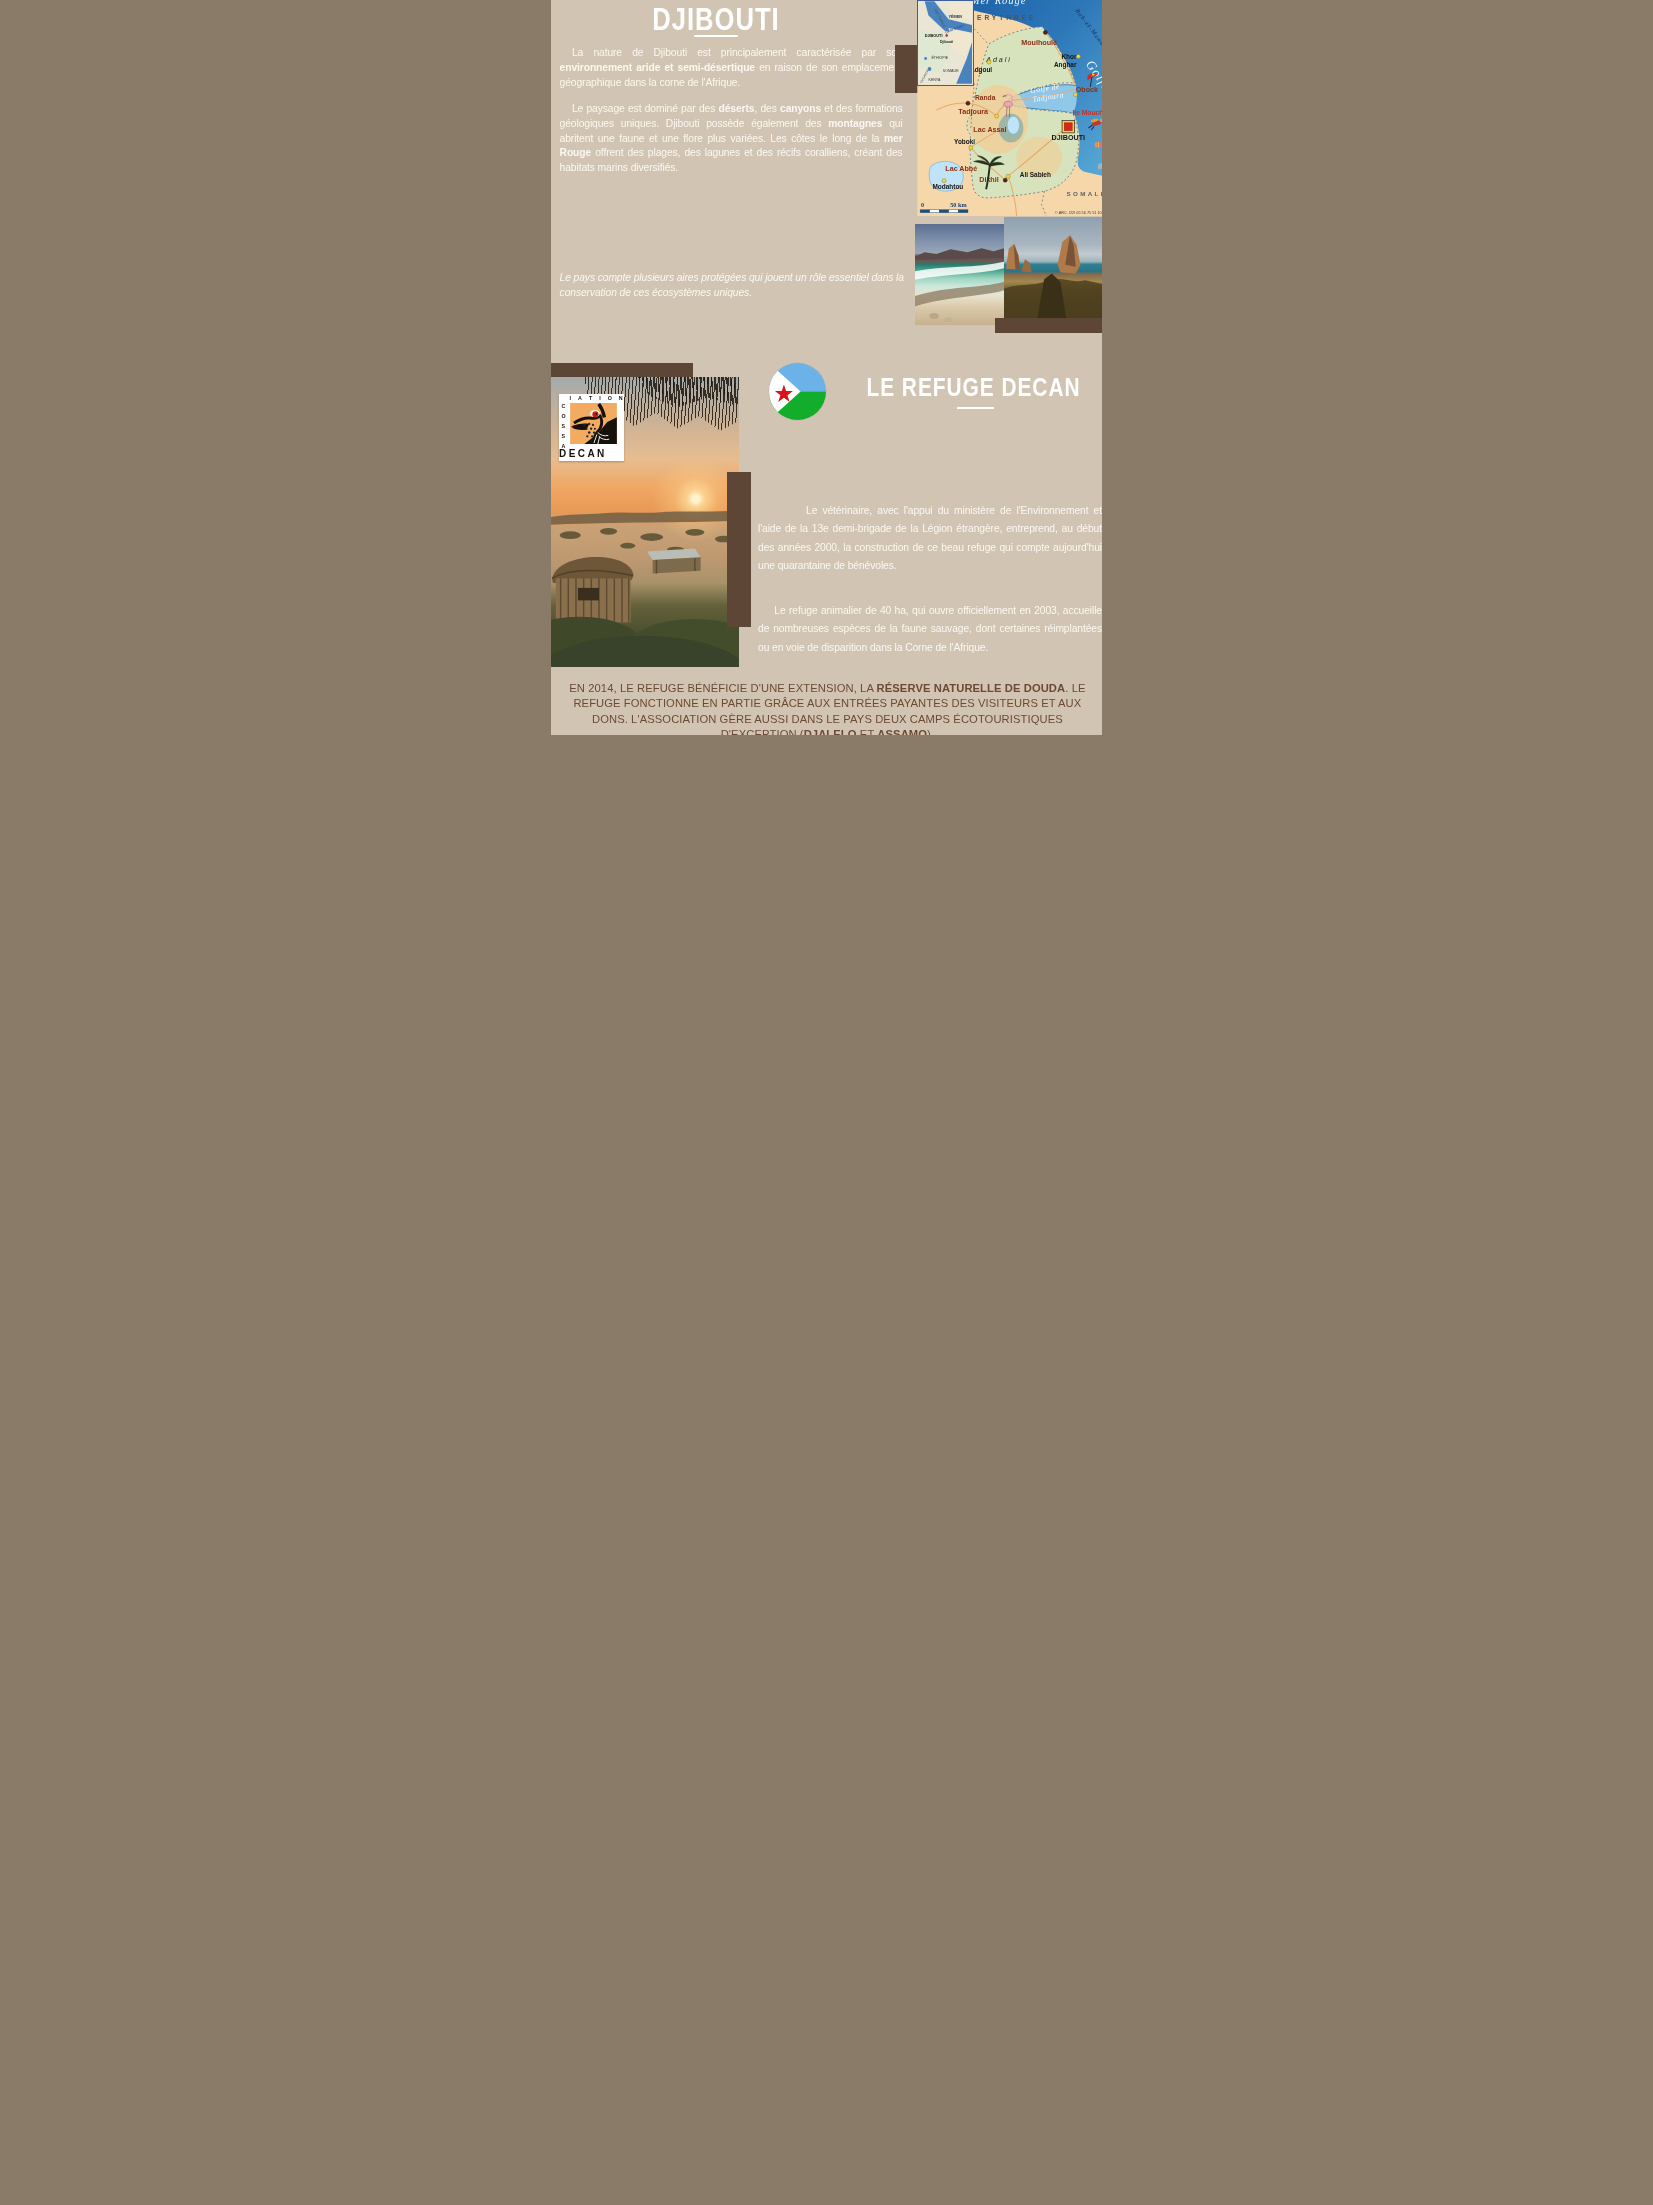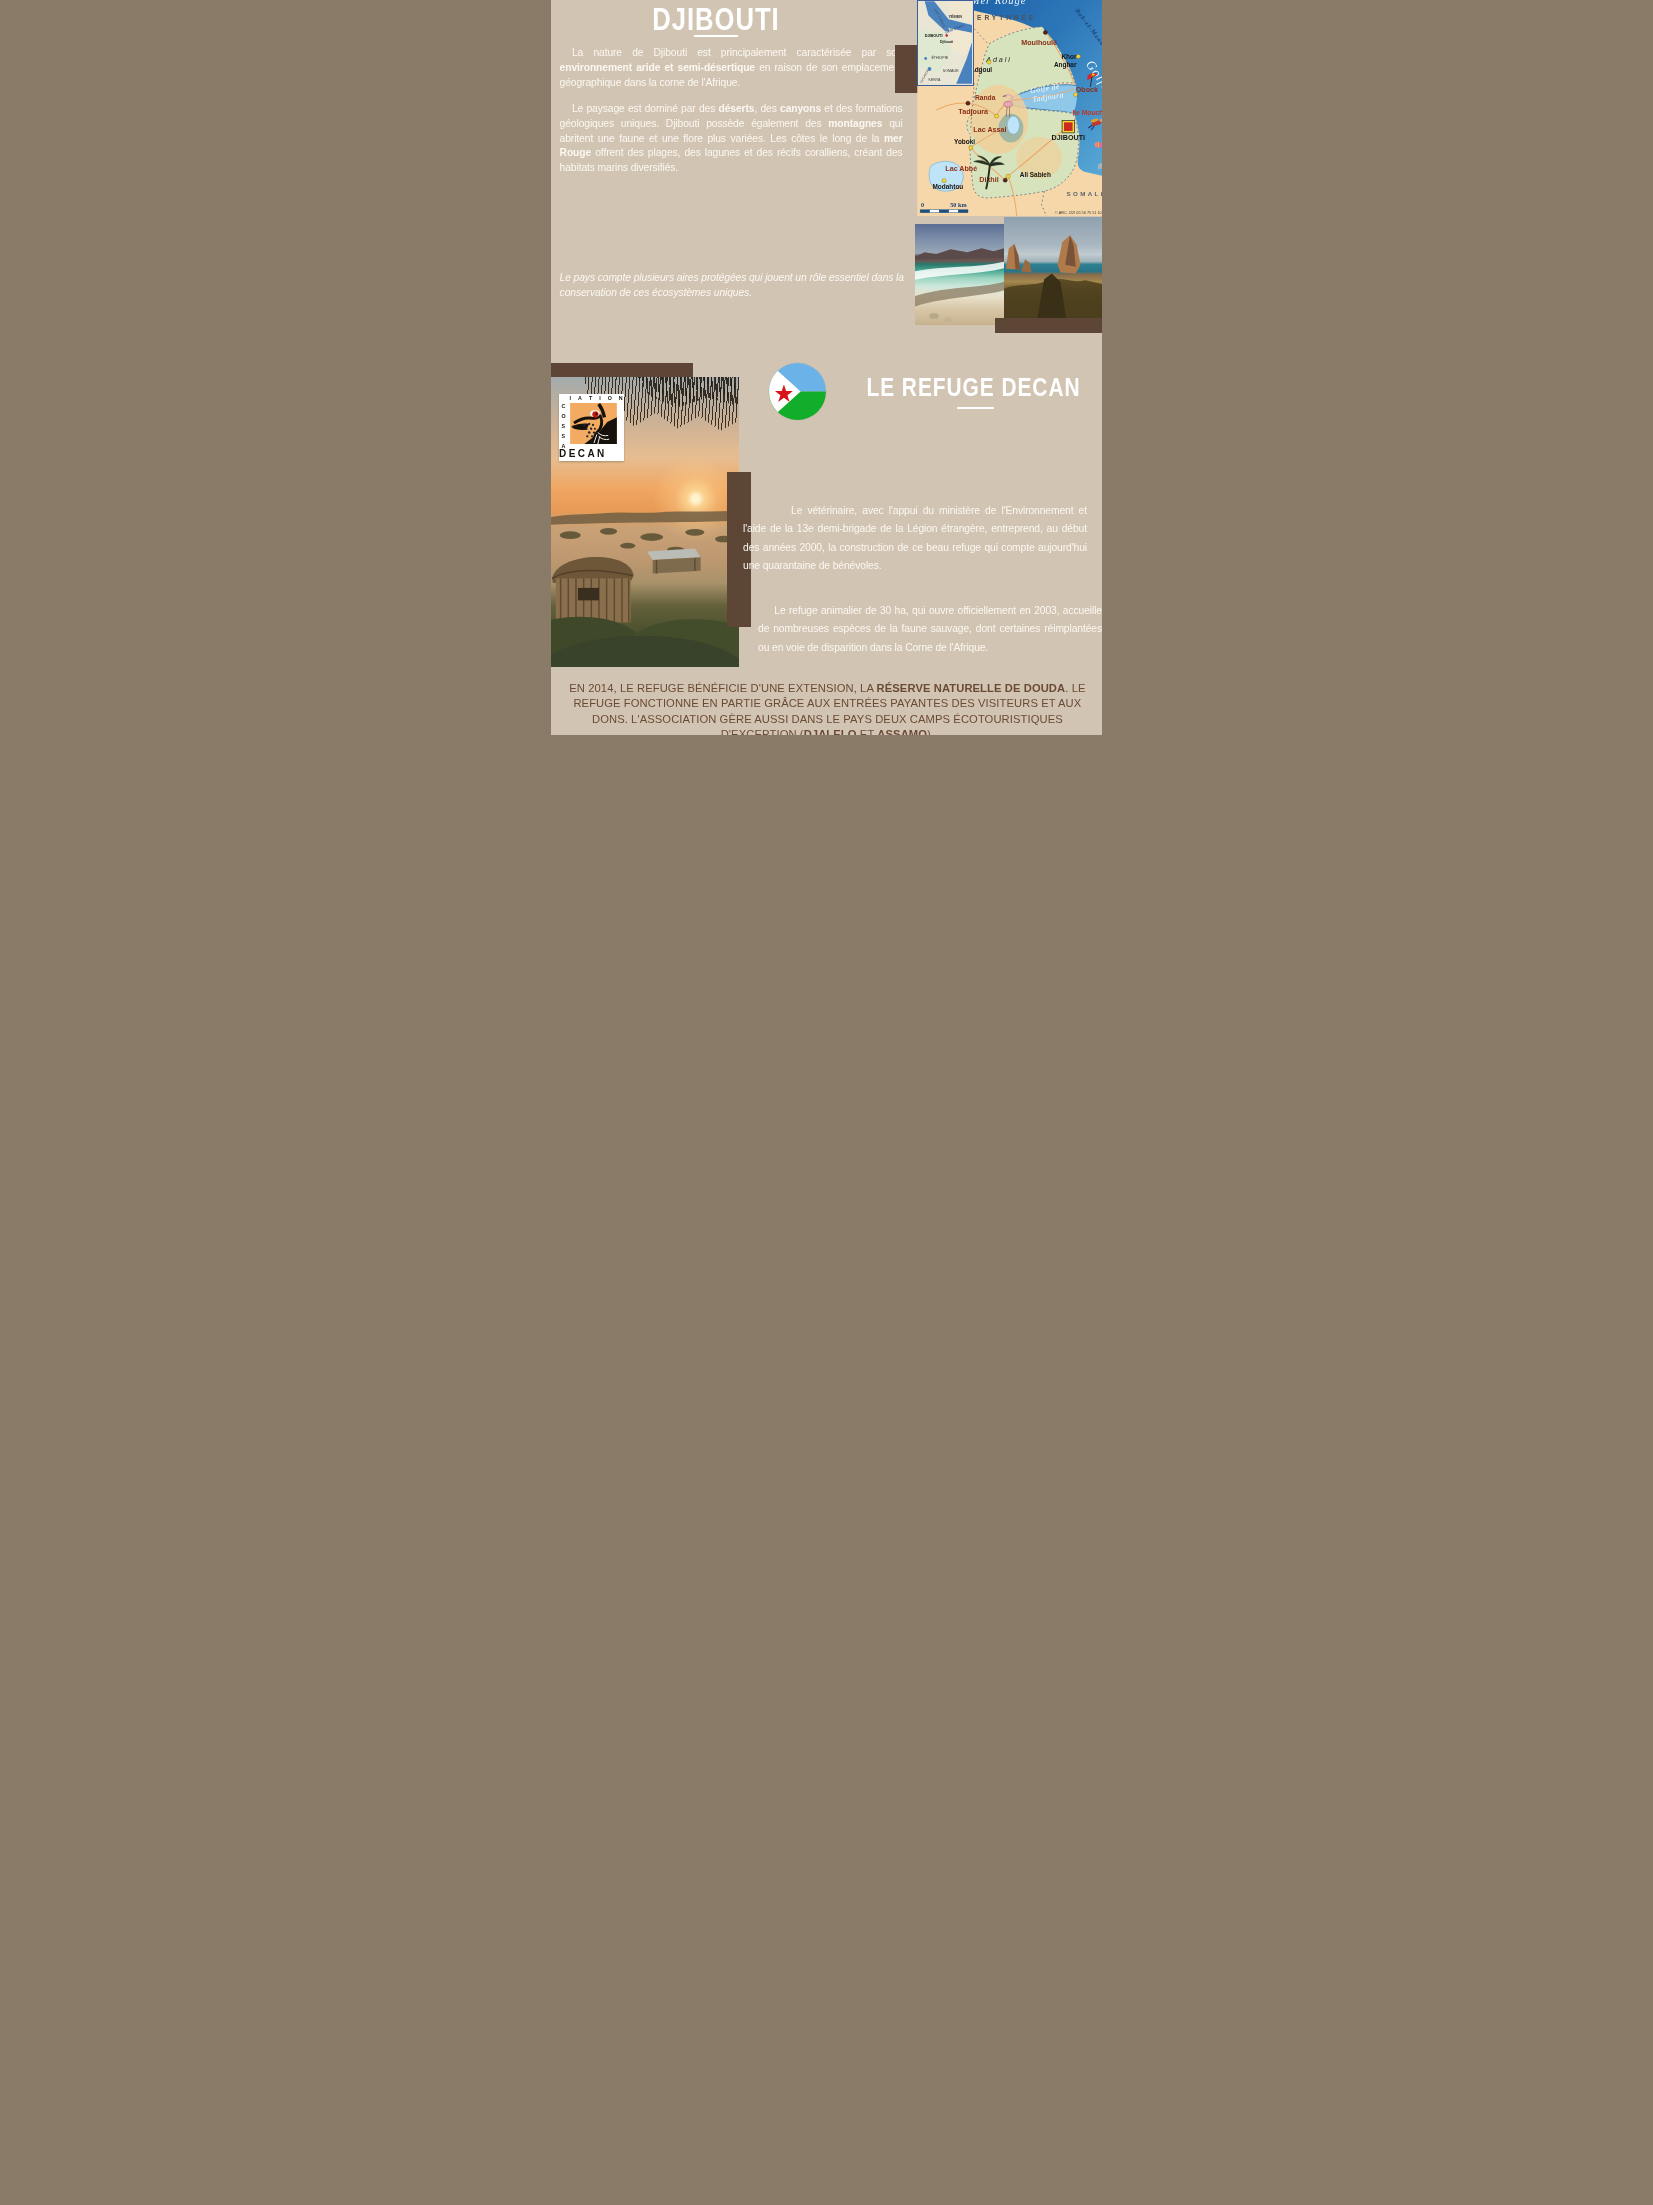--- a/index.html
+++ b/index.html
@@ -354,20 +354,20 @@
       <polygon points="30,41 35.5,57.5 53,57.5 39,68 44.5,85 30,74.5 15.5,85 21,68 7,57.5 24.5,57.5" fill="#d7141a" transform="scale(0.82) translate(8,14)"></polygon>
     </svg>
   </div>
 
   <div class="abs" style="left:292px; top:372px; width:261px;">
     <div class="bigtitle" style="font-size:22px;">LE REFUGE DECAN</div>
   </div>
   <div class="abs underbar" style="left:406px; top:407px; width:37px;"></div>
 
 
-  <p class="abs wtext rpara" style="left:192px; top:502px; width:344px; text-indent:48px;">Le vétérinaire, avec l'appui du ministère de l'Environnement et l'aide de la 13e demi-brigade de la Légion étrangère, entreprend, au début des années 2000, la construction de ce beau refuge qui compte aujourd'hui une quarantaine de bénévoles.</p>
-
-  <p class="abs wtext rpara" style="left:207px; top:602px; width:344px; text-indent:16.3px;">Le refuge animalier de 30 ha, qui ouvre officiellement en 2003, accueille de nombreuses espèces de la faune sauvage, dont certaines réimplantées ou en voie de disparition dans la Corne de l'Afrique.</p>
+  <p class="abs wtext rpara" style="left:207px; top:502px; width:344px; text-indent:48px;">Le vétérinaire, avec l'appui du ministère de l'Environnement et l'aide de la 13e demi-brigade de la Légion étrangère, entreprend, au début des années 2000, la construction de ce beau refuge qui compte aujourd'hui une quarantaine de bénévoles.</p>
+
+  <p class="abs wtext rpara" style="left:207px; top:602px; width:344px; text-indent:16.3px;">Le refuge animalier de 40 ha, qui ouvre officiellement en 2003, accueille de nombreuses espèces de la faune sauvage, dont certaines réimplantées ou en voie de disparition dans la Corne de l'Afrique.</p>
 
   <p class="abs footer" style="left:14.4px; top:681px; width:524px;"><span>EN 2014, LE REFUGE BÉNÉFICIE D'UNE EXTENSION, LA </span><span class="b">RÉSERVE NATURELLE DE DOUDA</span><span>. LE REFUGE FONCTIONNE EN PARTIE GRÂCE AUX ENTRÉES PAYANTES DES VISITEURS ET AUX DONS. L'ASSOCIATION GÈRE AUSSI DANS LE PAYS DEUX CAMPS ÉCOTOURISTIQUES D'EXCEPTION (</span><span class="b">DJALELO</span><span> ET </span><span class="b">ASSAMO</span><span>).</span></p>
 
 </div>
 
 
 </body></html>

